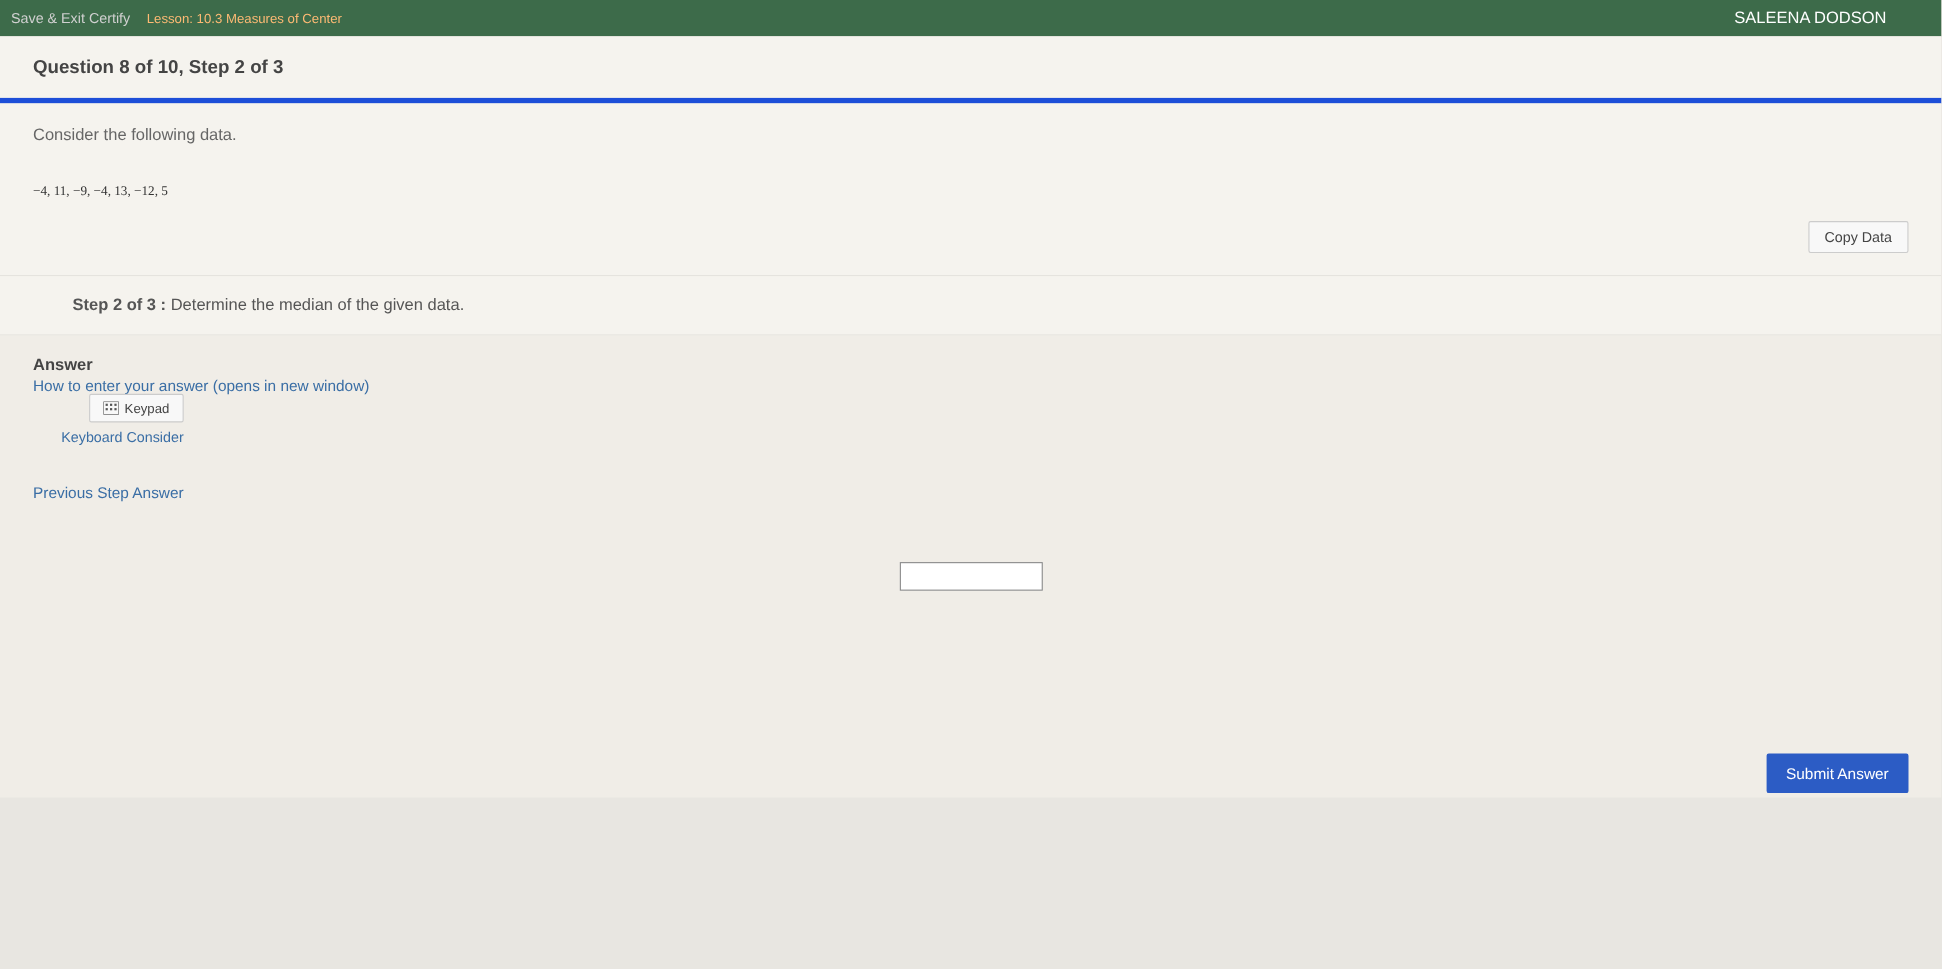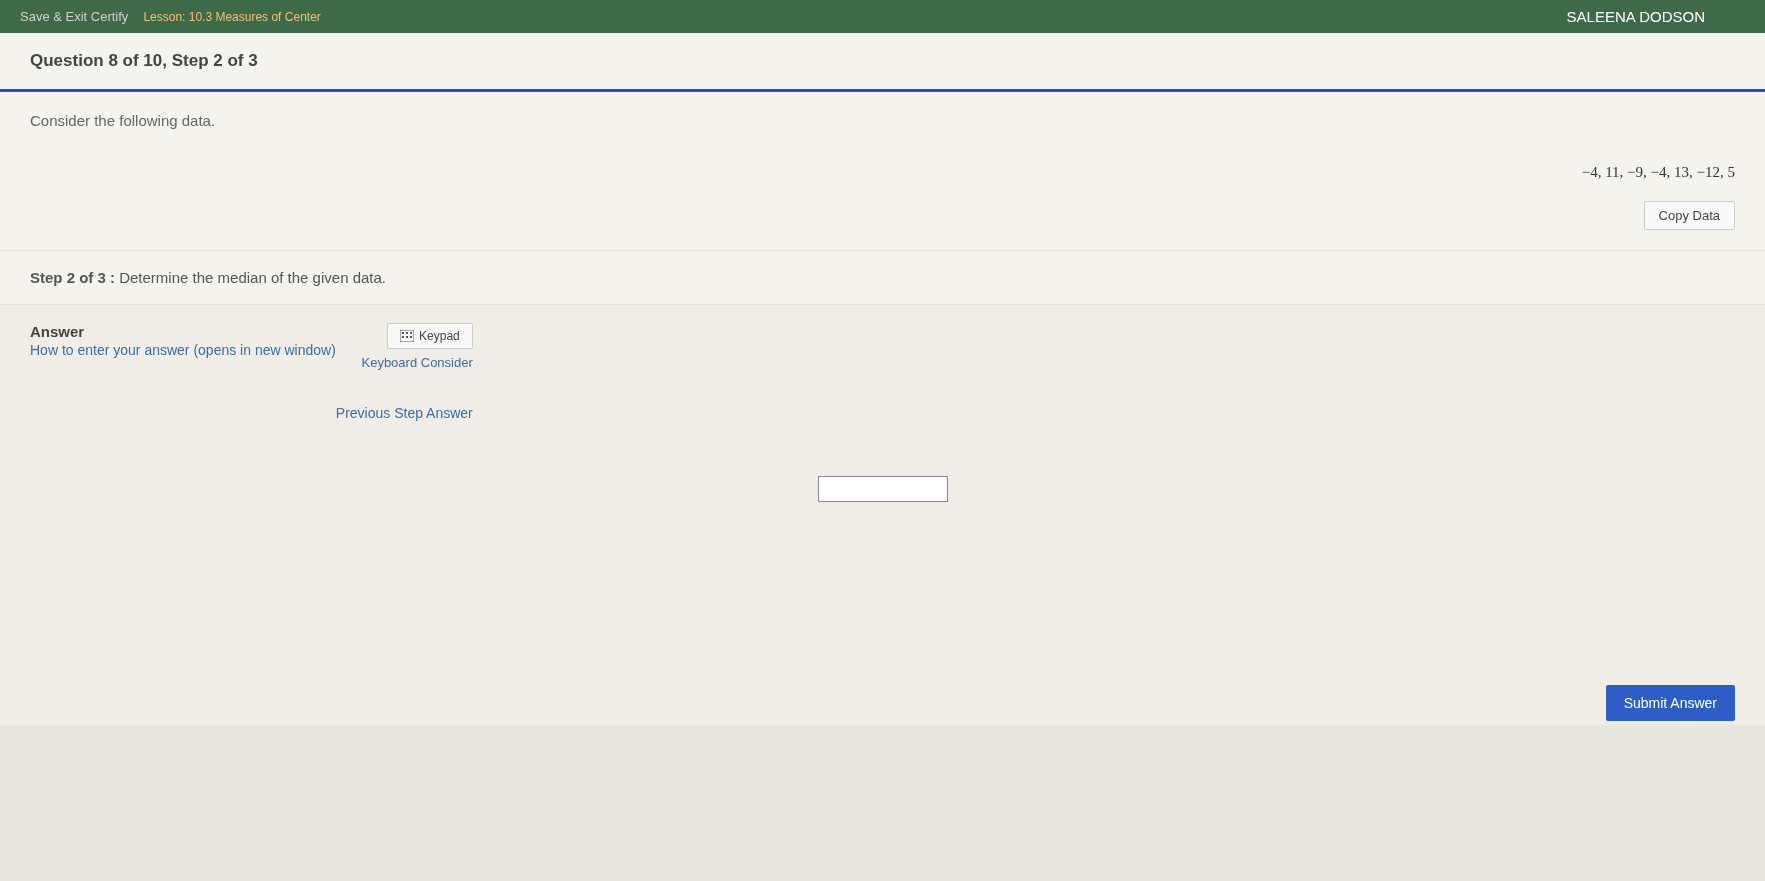--- a/index.html
+++ b/index.html
@@ -10,21 +10,21 @@
     }
     
     body {
       background: #e8e6e1;
       min-height: 100vh;
     }
     
     .top-bar {
       background: #3d6b4a;
       color: white;
-      padding: 8px 20px;
+      padding: 8px 10px;
       display: flex;
       gap: 20px;
       font-size: 14px;
     }
     
     .top-bar-left {
       display: flex;
       align-items: center;
       gap: 15px;
     }
@@ -44,21 +44,21 @@
       font-size: 15px;
       color: white;
       padding-right: 40px;
     }
     
     .header-row {
       background: #f5f3ee;
       padding: 18px 30px;
       display: flex;
       align-items: center;
-      border-bottom: 3px solid #1d4ed8;
+      border-bottom: 5px solid #1d4ed8;
     }
     
     .question-title {
       font-size: 17px;
       color: #444;
       font-weight: 600;
     }
     
     .score-section {
       margin-left: auto;
@@ -127,22 +127,22 @@
       padding: 20px 30px;
       border-bottom: 1px solid #e5e3de;
     }
     
     .consider-text {
       font-size: 15px;
       color: #666;
     }
     
     .data-values {
-      text-align: right;
-      font-size: 15px;
+      text-align: left;
+      font-size: 12px;
       font-family: 'Times New Roman', serif;
       color: #333;
       padding: 35px 0 20px;
     }
     
     .copy-data-row {
       display: flex;
       justify-content: flex-end;
       padding-right: 0;
     }
@@ -163,33 +163,35 @@
       border-bottom: 1px solid #e5e3de;
     }
     
     .step-label {
       font-size: 15px;
       color: #555;
     }
     
     .step-label strong {
       font-weight: 600;
+      margin-left: 36px;
     }
     
     .answer-section {
       background: #f0ede7;
       padding: 18px 30px 40px;
       min-height: 420px;
       position: relative;
     }
     
     .answer-header {
       display: flex;
       justify-content: flex-start;
       align-items: flex-start;
+      flex-direction: column;
     }
     
     .answer-left {
       font-size: 15px;
       color: #555;
     }
     
     .answer-title {
       font-weight: 600;
       color: #444;

